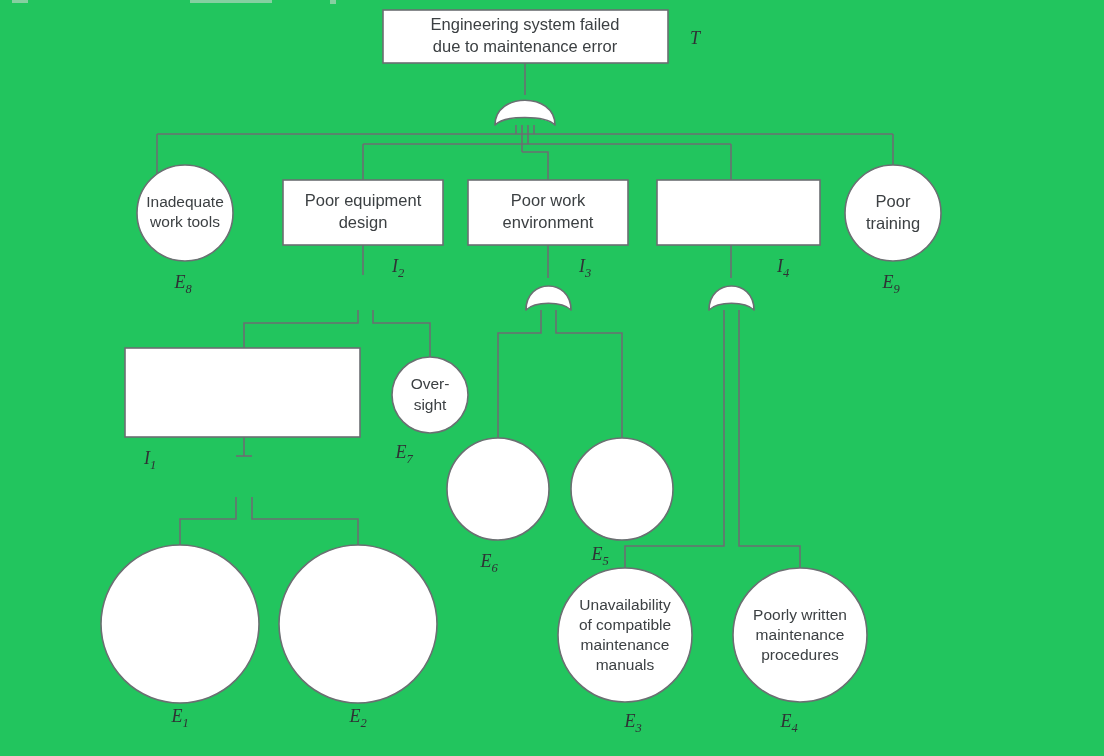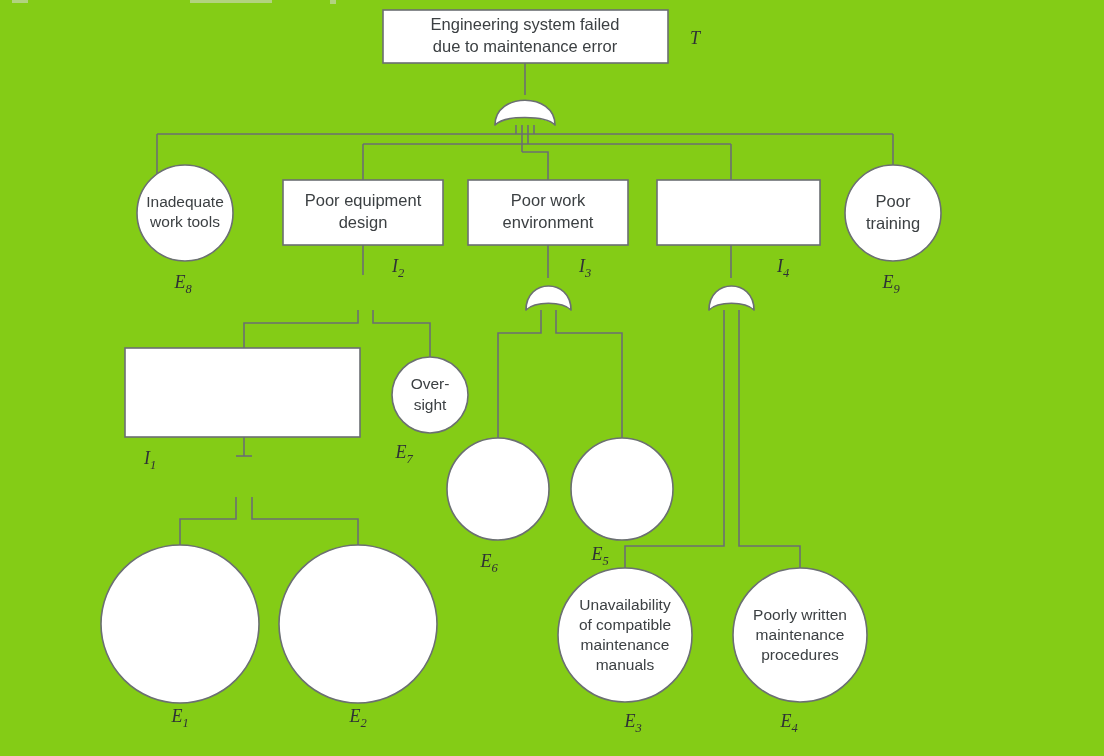--- a/index.html
+++ b/index.html
@@ -10,21 +10,21 @@
   body {
     width: 1104px;
     height: 756px;
     font-family: "Liberation Sans", sans-serif;
     overflow: hidden;
   }
   #canvas {
     position: relative;
     width: 1104px;
     height: 756px;
-    background: #84cc16;
+    background: #22c55e;
   }
   svg#tree {
     position: absolute;
     left: 0;
     top: 0;
     width: 1104px;
     height: 756px;
   }
   .edge {
     fill: none;

